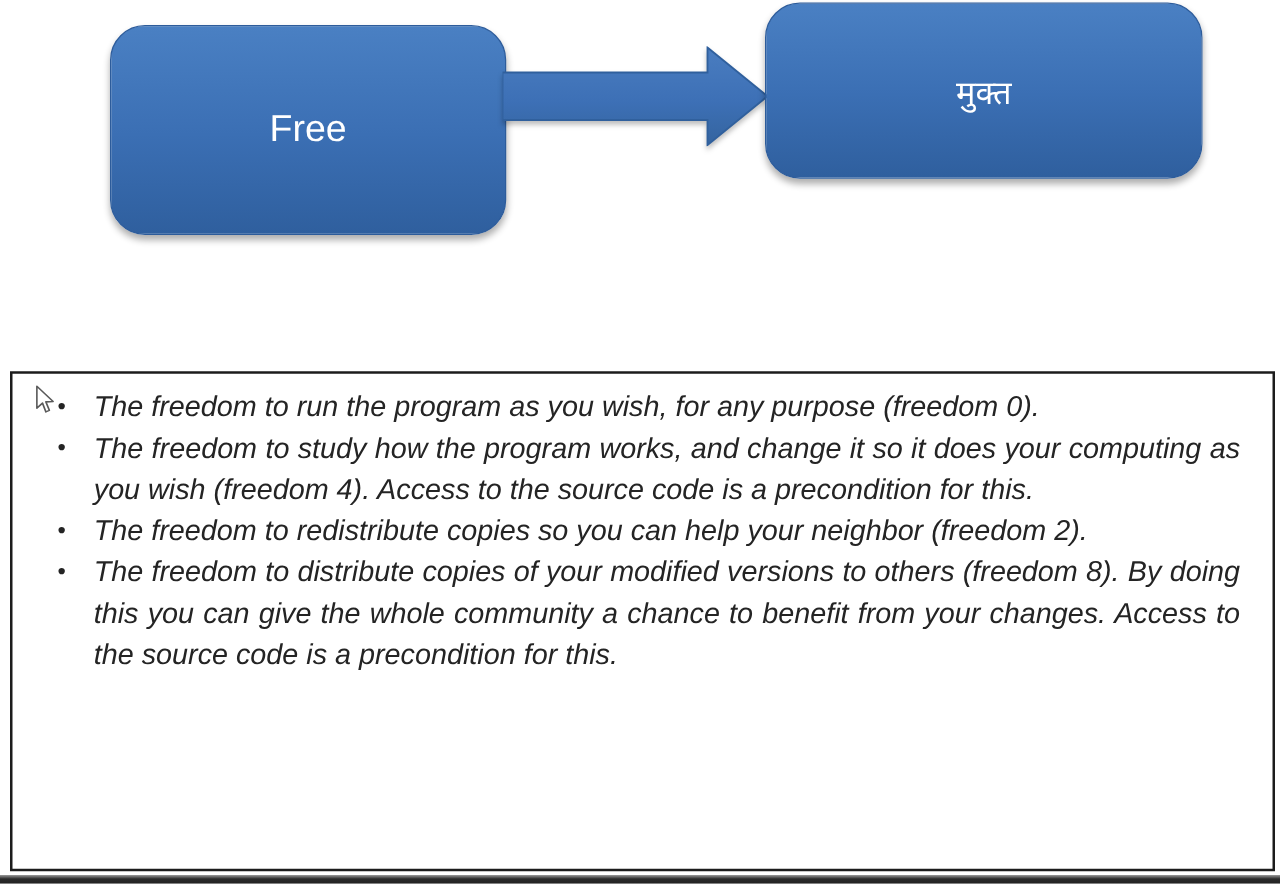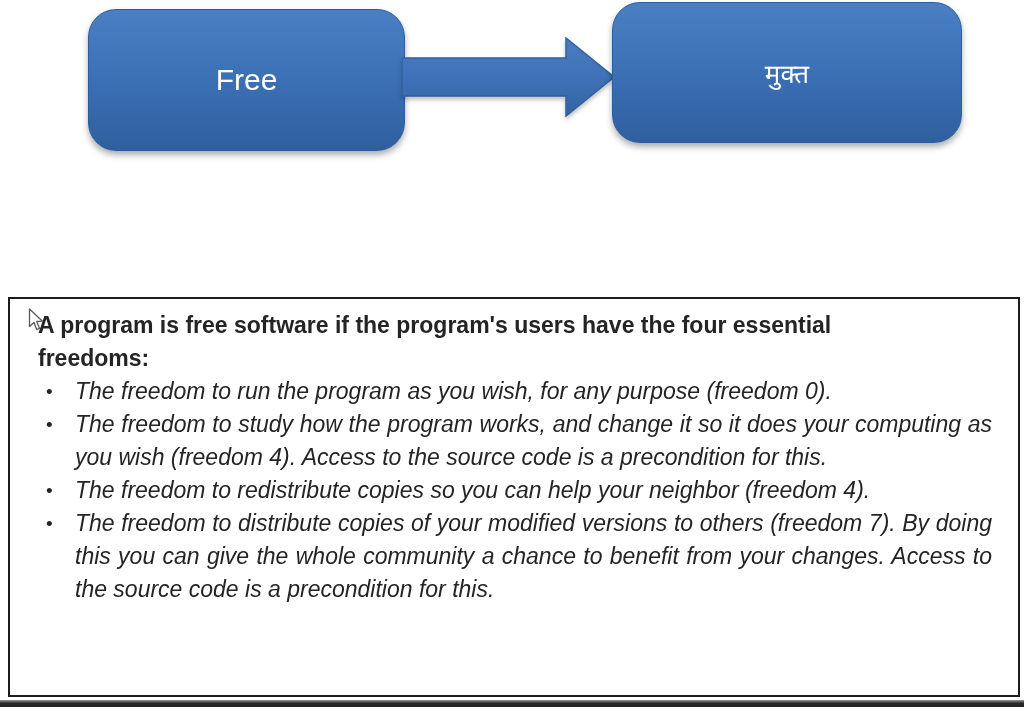--- a/index.html
+++ b/index.html
@@ -18,21 +18,21 @@
   
   .node {
     position: absolute;
     display: flex; align-items: center; justify-content: center;
     border-radius: 28px;
     background: linear-gradient(180deg, #4a80c3 0%, #3b6fb4 52%, #2f5f9e 100%);
     border: 1px solid #2d5c9b;
     box-shadow: 0 4px 6px rgba(0,0,0,0.32);
     color: #ffffff;
   }
-  .node-left  { left: 88px;  top: 9px; width: 317px; height: 142px; font-size: 30px; }
+  .node-left  { left: 88px;  top: 20px; width: 317px; height: 168px; font-size: 30px; }
   .node-right { left: 612px; top: 2px; width: 350px; height: 141px; font-size: 26px; }
 
   .arrow-svg {
     position: absolute;
     left: 402px; top: 37px;
     width: 213px; height: 80px;
     filter: drop-shadow(0 3px 2px rgba(0,0,0,0.25));
   }
 
   
@@ -101,39 +101,38 @@
   <div class="node node-right">
     <span>मुक्त</span>
   </div>
 
   <div class="textbox">
 
     <svg class="cursor-svg" viewBox="0 0 17 23" xmlns="http://www.w3.org/2000/svg" aria-hidden="true">
       <polygon points="1.5,1 1.5,18.5 6,14.5 8.7,21.5 11.5,20.3 8.7,13.5 14.5,13.2" fill="#ffffff" stroke="#5a5a5a" stroke-width="1.3" stroke-linejoin="round"></polygon>
     </svg>
 
-    <p class="heading">A program is free software if the program's users have the four essential freedoms:</p>
 
     <div class="bullet">
       <span class="marker">•</span>
       <span class="btext">The freedom to run the program as you wish, for any purpose (freedom 0).</span>
     </div>
 
     <div class="bullet">
       <span class="marker">•</span>
       <span class="btext">The freedom to study how the program works, and change it so it does your computing as you wish (freedom 4). Access to the source code is a precondition for this.</span>
     </div>
 
     <div class="bullet">
       <span class="marker">•</span>
-      <span class="btext">The freedom to redistribute copies so you can help your neighbor (freedom 4).</span>
+      <span class="btext">The freedom to redistribute copies so you can help your neighbor (freedom 2).</span>
     </div>
 
     <div class="bullet">
       <span class="marker">•</span>
-      <span class="btext">The freedom to distribute copies of your modified versions to others (freedom 7). By doing this you can give the whole community a chance to benefit from your changes. Access to the source code is a precondition for this.</span>
+      <span class="btext">The freedom to distribute copies of your modified versions to others (freedom 8). By doing this you can give the whole community a chance to benefit from your changes. Access to the source code is a precondition for this.</span>
     </div>
 
   </div>
 
   <div class="bottom-bar"></div>
 
 </div>
 
 </body></html>

